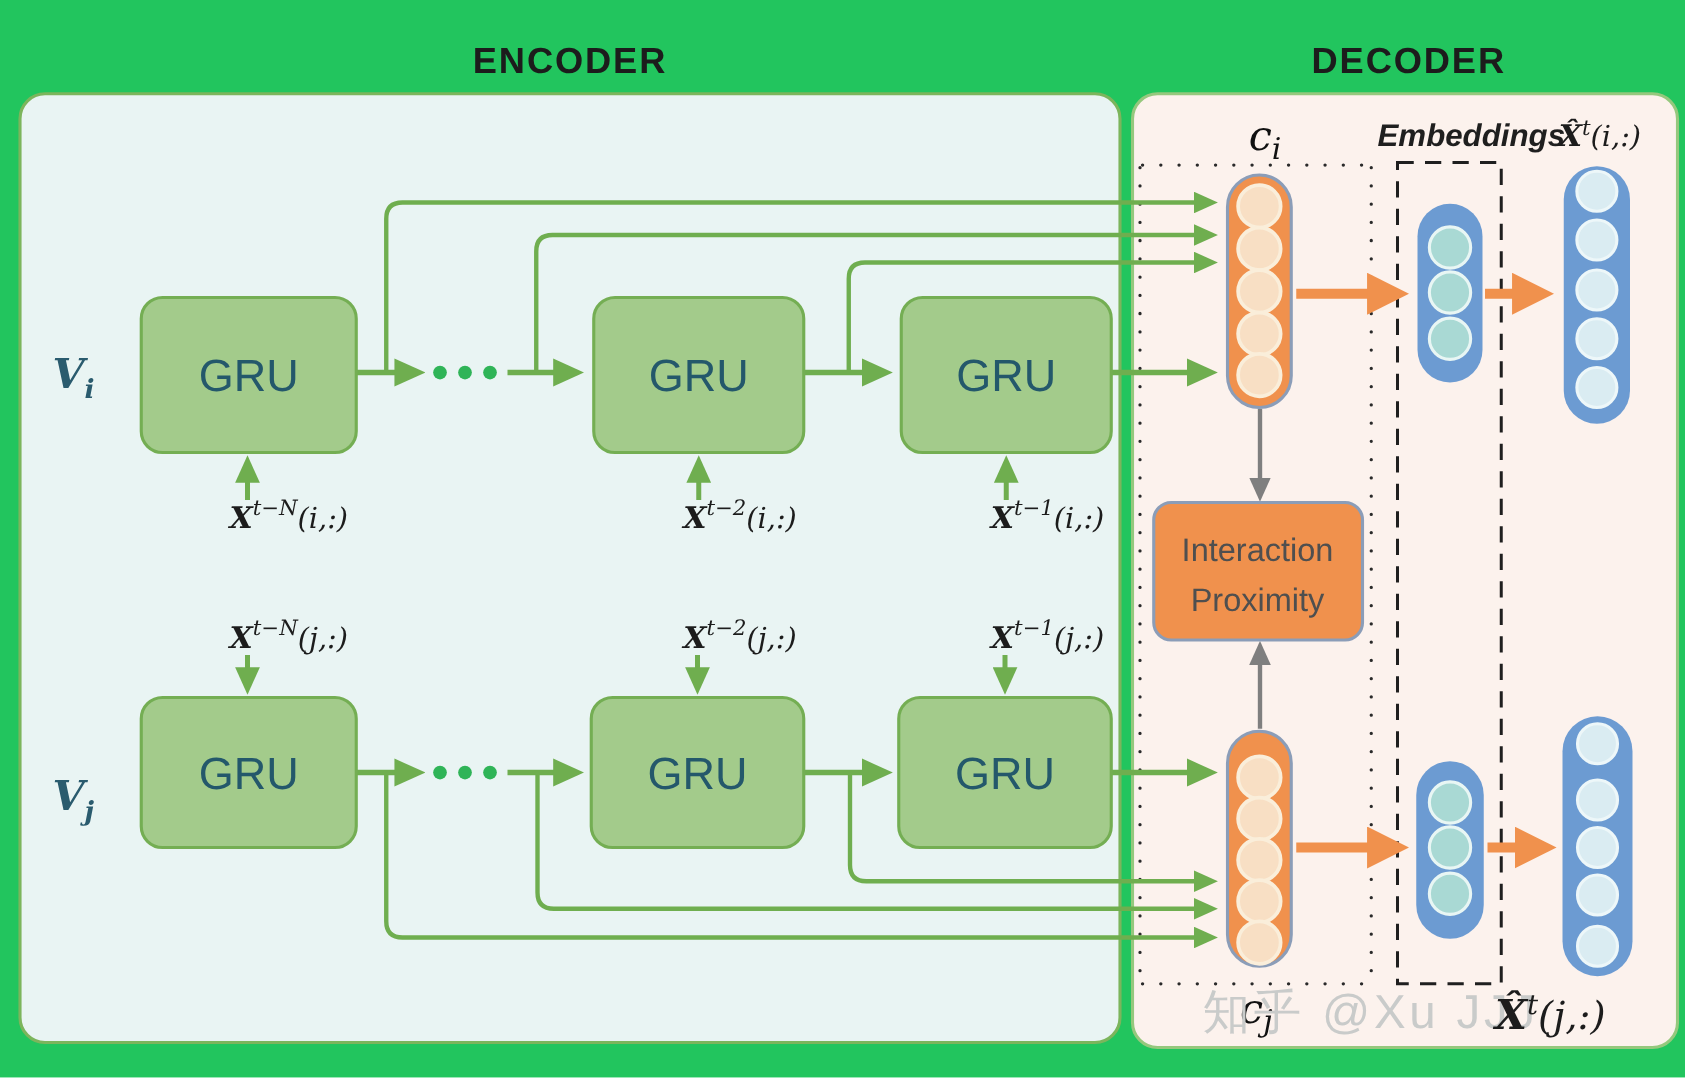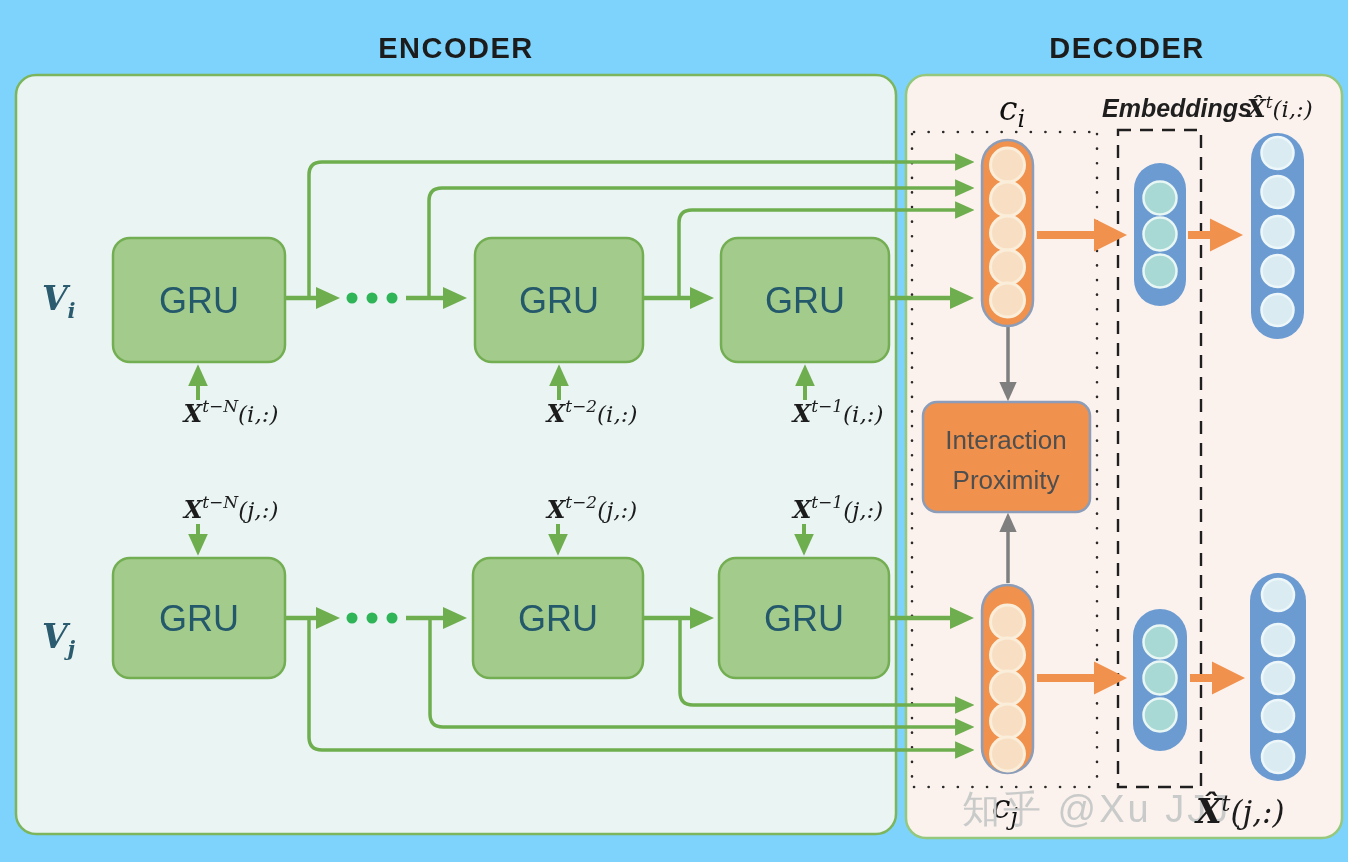--- a/index.html
+++ b/index.html
@@ -1,16 +1,16 @@
 <!DOCTYPE html>
 <html><head>
 <meta charset="utf-8">
 <style>
   html,body{margin:0;padding:0;background:#ffffff;}
-  .stage{position:relative;width:1348px;height:862px;background:#7dd3fc;overflow:hidden;
+  .stage{position:relative;width:1348px;height:862px;background:#22c55e;overflow:hidden;
          font-family:"Liberation Sans",sans-serif;}
   svg{display:block;}
   .title{font-family:"Liberation Sans",sans-serif;font-size:29px;font-weight:600;
          letter-spacing:1.5px;fill:#1c1c1c;}
   .gru-label{font-family:"Liberation Sans",sans-serif;font-size:36px;font-weight:500;fill:#24586B;}
   .vl-main{font-family:"DejaVu Serif",serif;font-size:33px;font-weight:bold;font-style:italic;fill:#2A5B6E;}
   .vl-sub{font-family:"DejaVu Serif",serif;font-size:21px;font-weight:bold;font-style:italic;fill:#2A5B6E;}
   .formula{font-family:"DejaVu Serif",serif;fill:#1c1c1c;}
   .fx{font-size:24px;font-weight:bold;font-style:italic;}
   .fs{font-size:17px;font-style:italic;}

